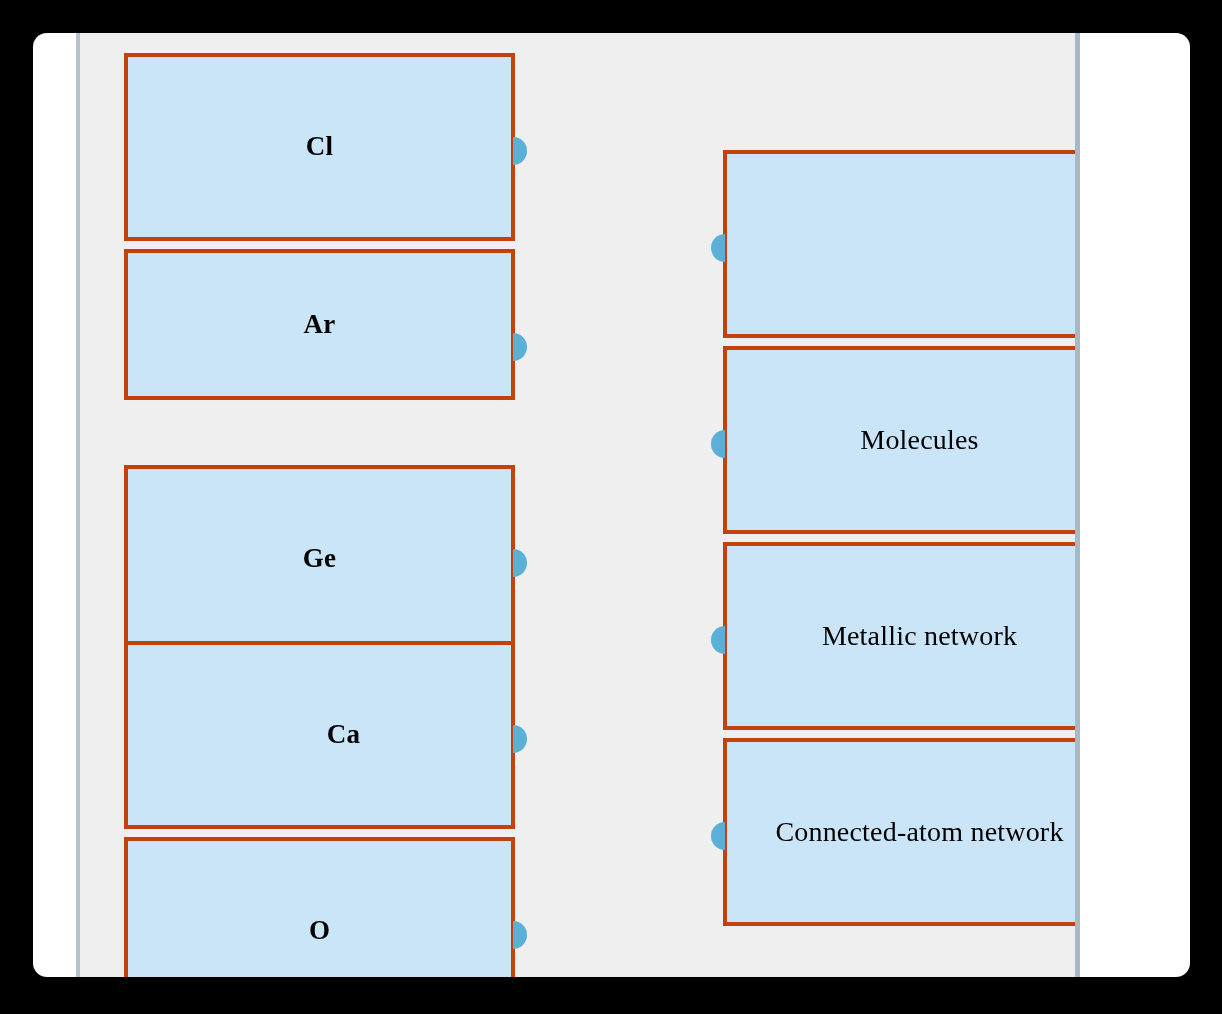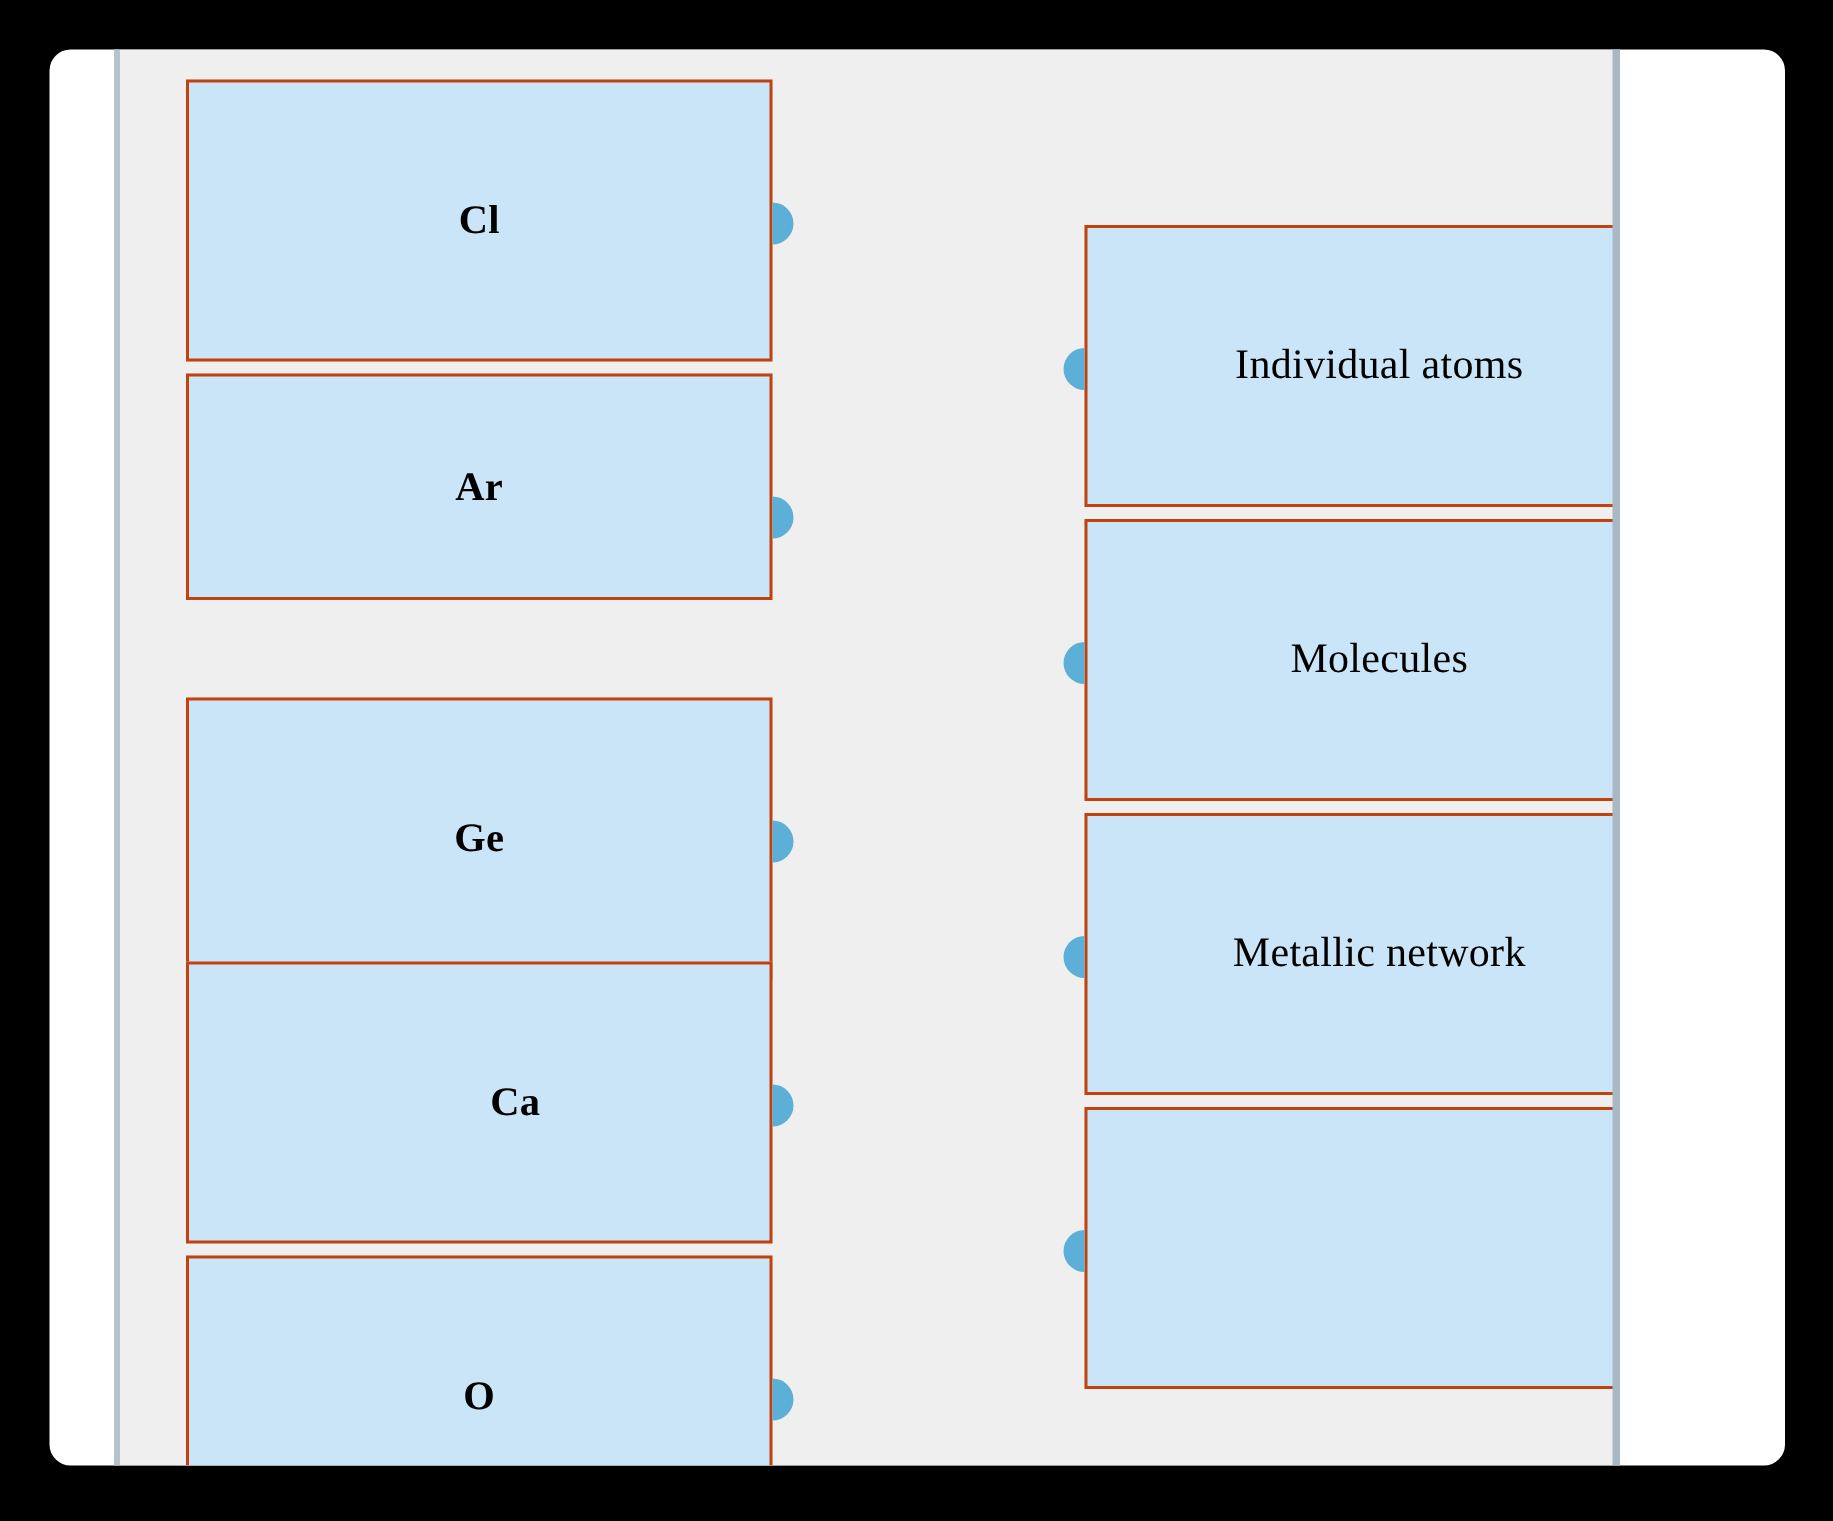--- a/index.html
+++ b/index.html
@@ -71,21 +71,21 @@
     top: 0;
   }
   #left-column  { left: 48px;  width: 391px; }   
   #right-column { left: 647px; width: 393px; }   
 
   
   .tile {
     position: absolute;
     box-sizing: border-box;
     background: #cae5f7;
-    border: 2px solid #c2410c;
+    border: 4px solid #c2410c;
     display: flex;
     align-items: center;
     justify-content: center;
     color: #000000;
     -webkit-user-select: none;
     user-select: none;
   }
   .tile.left  { width: 391px; }
   .tile.right { width: 393px; }
 
@@ -155,35 +155,35 @@
         <div class="tile left" style="top:804px;height:188px;">
           <span class="tile-label">O</span>
           <span class="knob right-side" style="top:80px;"></span>
         </div>
 
       </div>
 
       <div id="right-column" class="column">
 
         <div class="tile right" style="top:117px;height:188px;">
-          <span class="tile-label">Individual atoms</span>
           <span class="knob left-side" style="top:80px;"></span>
         </div>
 
         <div class="tile right" style="top:313px;height:188px;font-family:Liberation Serif, serif;">
           <span class="tile-label">Molecules</span>
           <span class="knob left-side" style="top:80px;"></span>
         </div>
 
         <div class="tile right" style="top:509px;height:188px;">
           <span class="tile-label">Metallic network</span>
           <span class="knob left-side" style="top:80px;"></span>
         </div>
 
         <div class="tile right" style="top:705px;height:188px;">
+          <span class="tile-label">Connected-atom network</span>
           <span class="knob left-side" style="top:80px;"></span>
         </div>
 
       </div>
 
     </div>
 
     <div id="panel-left-rule"></div>
     <div id="panel-right-rule"></div>
 

